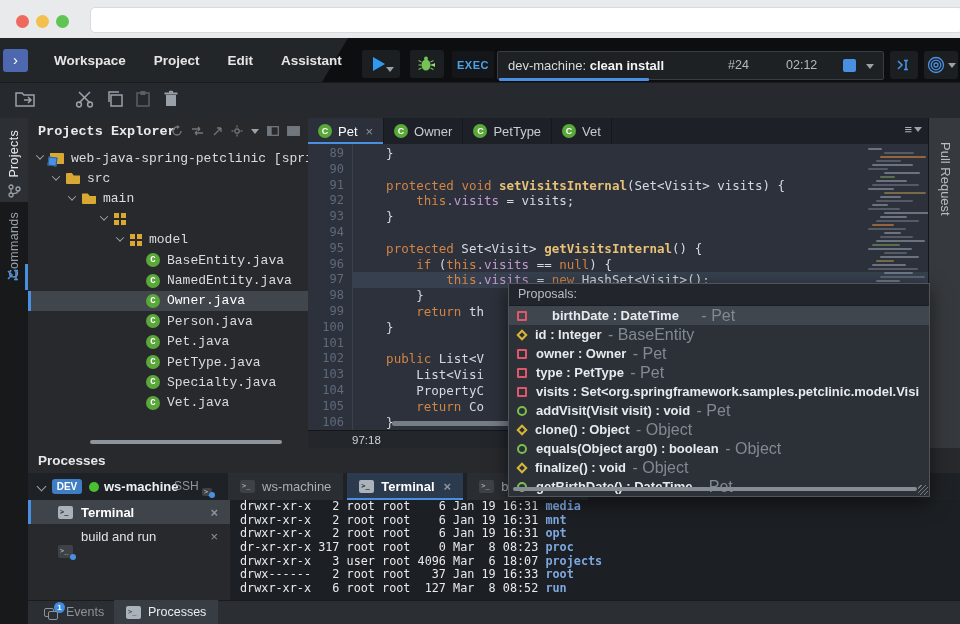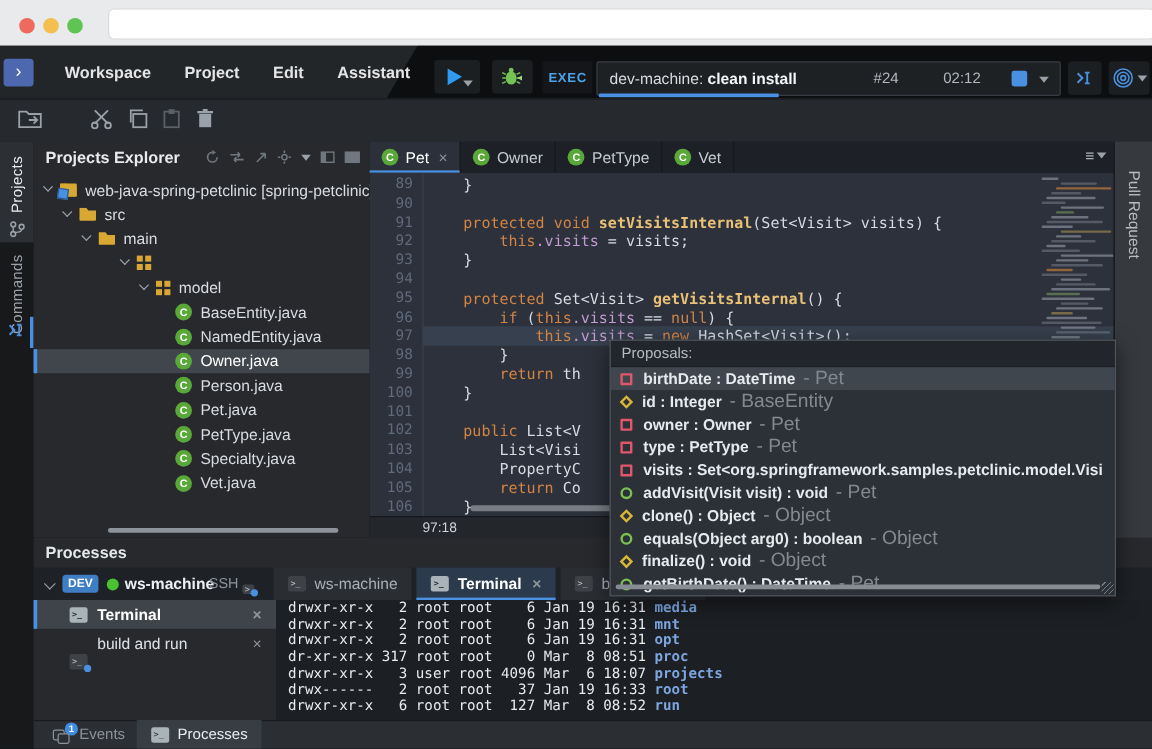--- a/index.html
+++ b/index.html
@@ -50,21 +50,21 @@
   .left-strip{left:0;top:118px;width:28px;height:506px;background:#17191b;}
   .strip-group-projects{position:absolute;left:0;top:0;width:28px;height:84px;background:#2c2f33;}
   .vlabel{writing-mode:vertical-rl;transform:rotate(180deg);font-size:12.5px;letter-spacing:.3px;}
   .lbl-projects{position:absolute;left:7px;top:12px;color:#e8eaec;}
   .ico-branch{position:absolute;left:8px;top:66px;}
   .lbl-commands{position:absolute;left:7px;top:94px;color:#9ba1a8;}
   .ico-cmd{position:absolute;left:7px;top:150px;}
   .strip-accent{position:absolute;left:25px;top:146px;width:3px;height:26px;background:#4a90e2;}
 
   
-  .explorer{left:28px;top:118px;width:280px;height:330px;background:#27292d;border-right:1px solid #141619;}
+  .explorer{left:28px;top:118px;width:280px;height:330px;background:#27292d;border-right:1px solid #141619;font-family:Liberation Mono, monospace;}
   .exp-header{position:absolute;left:0;top:0;width:280px;height:27px;}
   .exp-title{position:absolute;left:10px;top:0;line-height:27px;font-size:13.5px;font-weight:600;color:#e8eaec;}
   .exp-icons{position:absolute;right:8px;top:7px;display:flex;gap:8px;align-items:center;color:#6e747b;}
   .tree{position:absolute;left:0;top:30px;width:280px;}
   .tree-row{height:20.4px;display:flex;align-items:center;white-space:nowrap;font-size:13px;color:#d9dde2;position:relative;}
   .tree-row.sel{background:#41464d;color:#fff;}
   .tree-row.sel::before{content:'';position:absolute;left:0;top:0;width:3px;height:100%;background:#4a90e2;}
   .chev{width:5px;height:5px;border-right:1.5px solid #9aa1a8;border-bottom:1.5px solid #9aa1a8;
         transform:rotate(45deg) translate(-1px,-1px);margin:0 7px 2px 1px;flex:none;}
   .chev-sp{width:14px;flex:none;}
@@ -152,21 +152,21 @@
   .bubble-wrap::before{content:'';position:absolute;left:0;top:2px;width:8px;height:7px;border:1.5px solid #8d939a;border-radius:2px;}
   .bubble-wrap::after{content:'';position:absolute;left:4px;top:5px;width:8px;height:7px;border:1.5px solid #8d939a;border-radius:2px;background:#2b2e33;}
   .sb-badge{position:absolute;right:-6px;top:-4px;width:11px;height:11px;background:#3f8ce0;border-radius:50%;
             color:#fff;font-size:8px;line-height:11px;text-align:center;font-weight:bold;}
 
   
   .popup{left:508px;top:283px;width:422px;height:214px;background:#2c3138;border:1px solid #50555c;
          box-shadow:0 5px 18px rgba(0,0,0,.55);z-index:50;overflow:hidden;box-sizing:border-box;}
   .popup-header{height:21px;line-height:21px;background:#22262c;color:#b6bcc3;font-size:12.5px;padding-left:9px;border-bottom:1px solid #1a1d21;}
   .prop-row{height:19px;display:flex;align-items:center;padding-left:8px;white-space:nowrap;overflow:hidden;}
-  .prop-row.sel{background:#40464e;}
+  .prop-row.sel{background:#40464e;gap:16px;}
   .pic{flex:none;margin-right:9px;box-sizing:border-box;}
   .pic-private-field{width:10px;height:10px;border:2px solid #e0566a;border-radius:1px;}
   .pic-protected-member{width:8px;height:8px;border:2px solid #d8b637;transform:rotate(45deg);margin-left:1px;}
   .pic-public-method{width:10px;height:10px;border:2px solid #7cbf4f;border-radius:50%;}
   .prop-text{color:#e7eaed;font-size:13px;font-weight:600;}
   .prop-origin{color:#838991;font-size:16px;margin-left:2px;white-space:pre;}
   .popup-hscroll{position:absolute;left:4px;bottom:5px;width:404px;height:4px;background:#868c93;border-radius:2px;}
   .popup-resize{position:absolute;right:1px;bottom:1px;width:10px;height:10px;
       background:repeating-linear-gradient(135deg,transparent 0 2px,#777d84 2px 3px);}
 
@@ -558,21 +558,21 @@
         <div class="plist-row">
           <span class="term-ic dot">&gt;_</span>
           <span class="plist-label">build and run</span>
           <span class="plist-close">×</span>
         </div>
       </div>
     <div class="terminal">
         <div class="term-line"><span class="term-meta">drwxr-xr-x   2 root root    6 Jan 19 16:31 </span><span class="term-name">media</span></div>
         <div class="term-line"><span class="term-meta">drwxr-xr-x   2 root root    6 Jan 19 16:31 </span><span class="term-name">mnt</span></div>
         <div class="term-line"><span class="term-meta">drwxr-xr-x   2 root root    6 Jan 19 16:31 </span><span class="term-name">opt</span></div>
-        <div class="term-line"><span class="term-meta">dr-xr-xr-x 317 root root    0 Mar  8 08:51 </span><span class="term-name">proc</span></div>
+        <div class="term-line"><span class="term-meta">dr-xr-xr-x 317 root root    0 Mar  8 08:23 </span><span class="term-name">proc</span></div>
         <div class="term-line"><span class="term-meta">drwxr-xr-x   3 user root 4096 Mar  6 18:07 </span><span class="term-name">projects</span></div>
         <div class="term-line"><span class="term-meta">drwx------   2 root root   37 Jan 19 16:33 </span><span class="term-name">root</span></div>
         <div class="term-line"><span class="term-meta">drwxr-xr-x   6 root root  127 Mar  8 08:52 </span><span class="term-name">run</span></div>
       </div>
   </div>
 
   <div class="abs bottom-bar"></div>
   <div class="sb-tab sb-events abs" style="left:32px;top:600px;">
     <span class="bubble-wrap">
       <span class="sb-badge">1</span>

